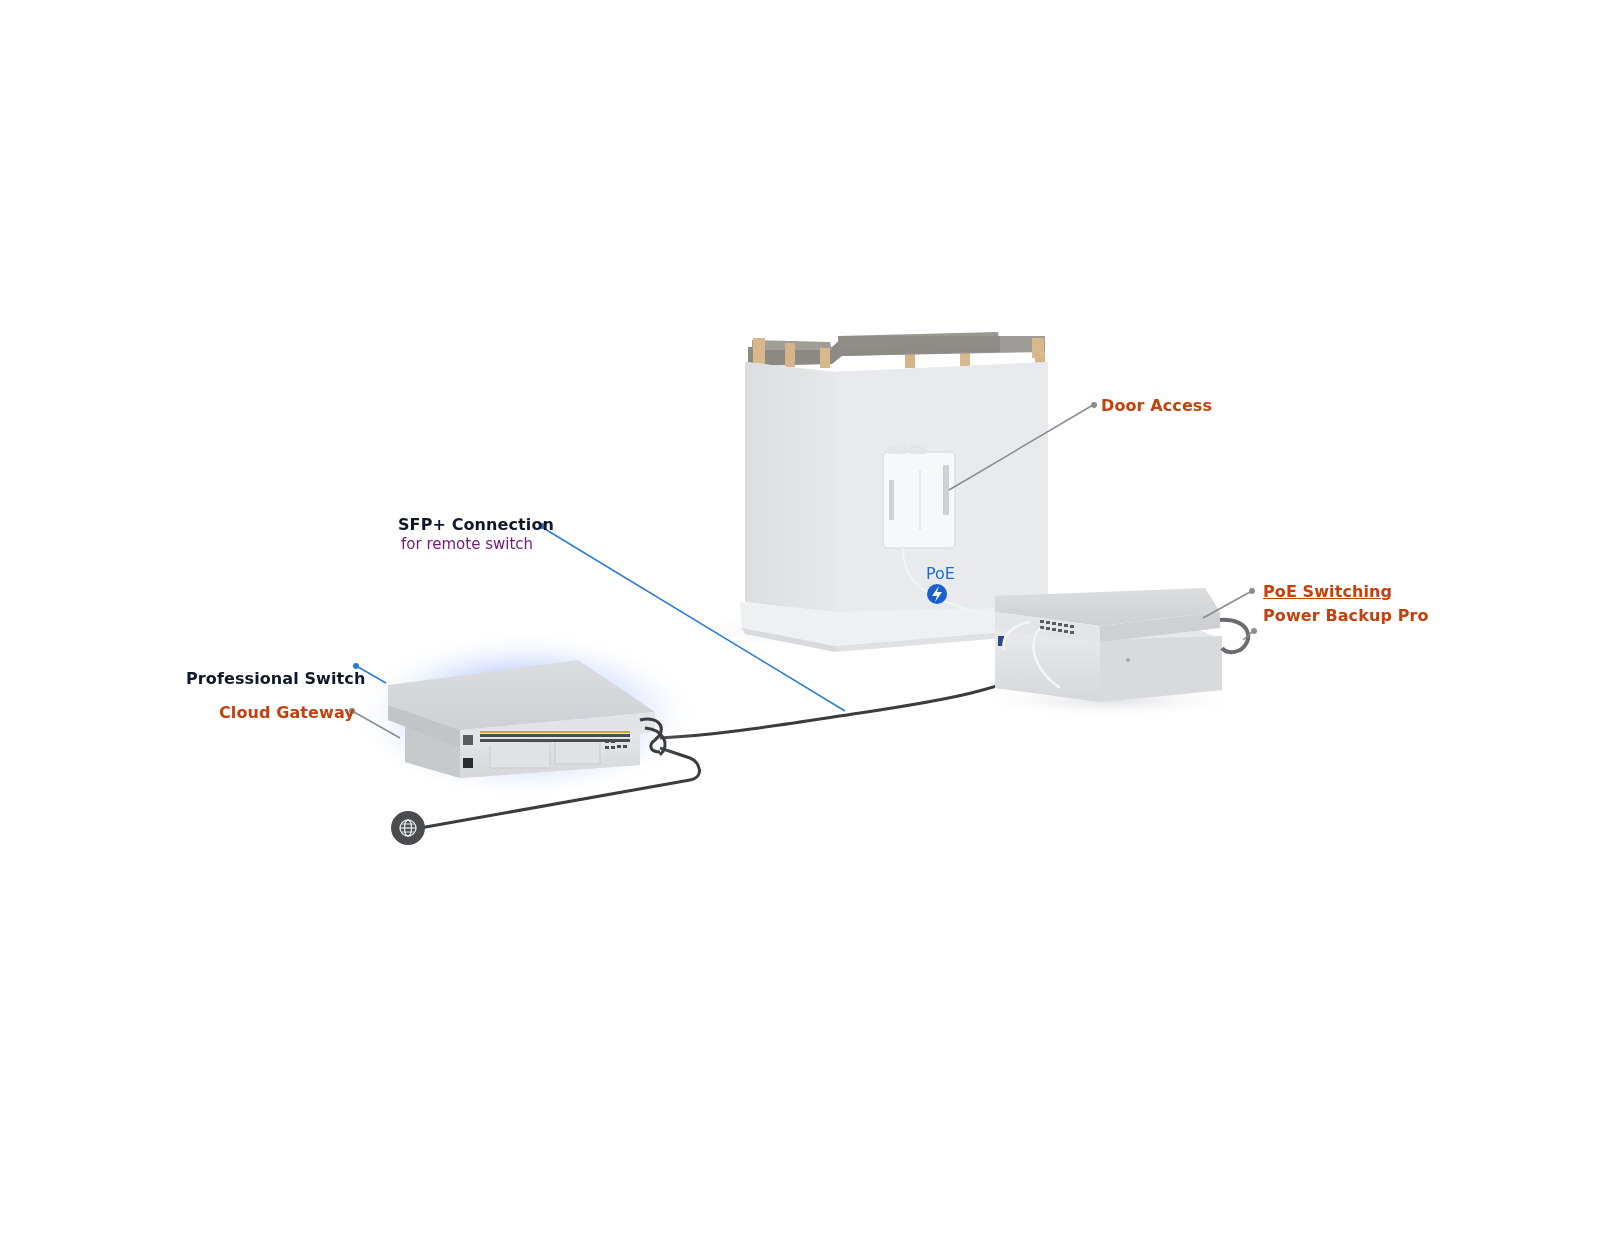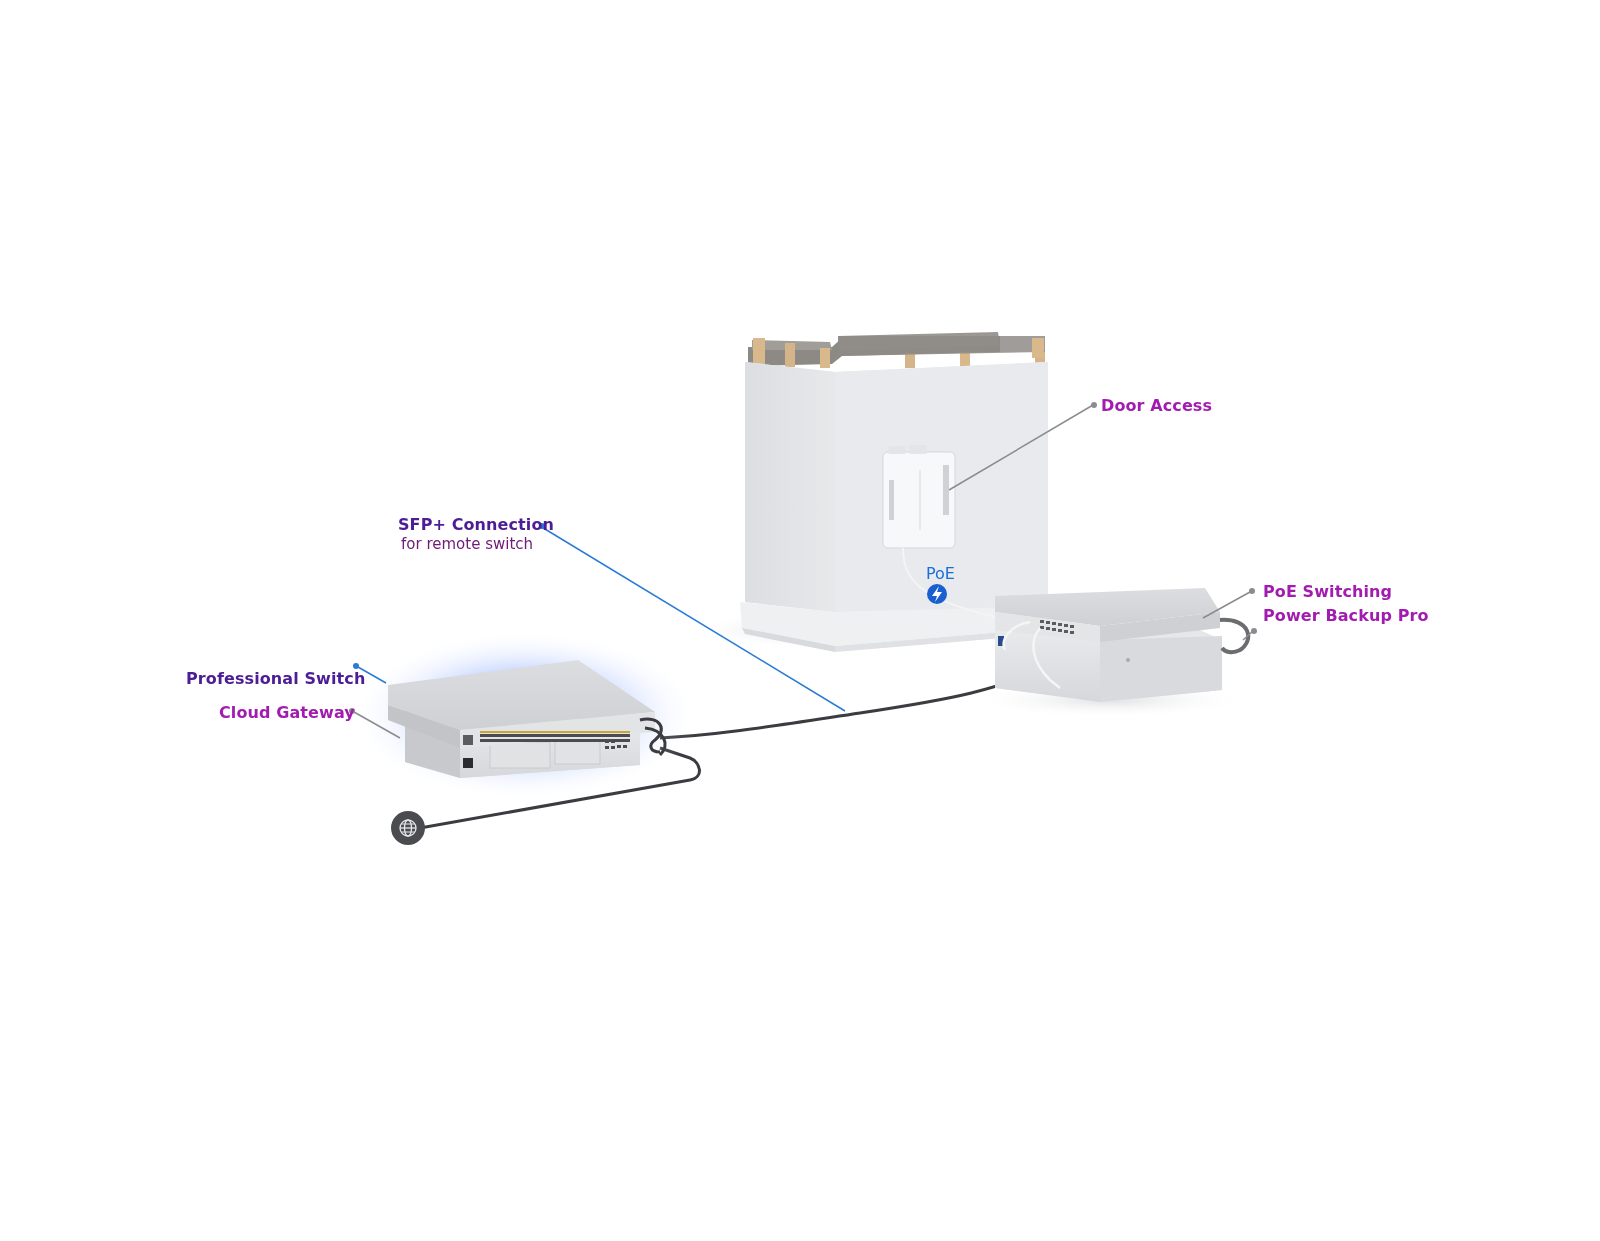--- a/index.html
+++ b/index.html
@@ -1,20 +1,20 @@
 <!DOCTYPE html>
 <html><head>
   <meta charset="utf-8">
   <style>
     html, body { margin: 0; padding: 0; background: #ffffff; }
     body { width: 1600px; height: 1241px; position: relative; overflow: hidden; font-family: "DejaVu Sans", sans-serif; }
     .stage { position: absolute; inset: 0; }
     svg.scene { position: absolute; left: 0; top: 0; }
-    .label { position: absolute; font-size: 16px; font-weight: 600; color: #a21caf; white-space: nowrap; letter-spacing: 0.1px; }
-    .label.blue { color: #4c1d95; }
+    .label { position: absolute; font-size: 16px; font-weight: 600; color: #c2410c; white-space: nowrap; letter-spacing: 0.1px; }
+    .label.blue { color: #0f172a; }
     .sub { position: absolute; font-size: 15px; color: #701a75; white-space: nowrap; }
     .poe-label { position: absolute; font-size: 16px; color: #1a6fd6; font-weight: 500; text-align: right; }
   </style>
 </head>
 <body>
 
 <div class="stage">
 
   <svg class="scene" width="1600" height="1241" viewBox="0 0 1600 1241">
     <defs>
@@ -190,19 +190,19 @@
     </g>
   </svg>
 
   <div class="label" style="left:1101px; top:396px;">Door Access</div>
 
   <div class="label blue" style="left:398px; top:515px;">SFP+ Connection</div>
   <div class="sub" style="left:401px; top:535px;">for remote switch</div>
 
   <div class="poe-label" style="left:926px; top:564px;">PoE</div>
 
-  <div class="label" style="left:1263px; top:582px;">PoE Switching</div>
+  <div class="label" style="left:1263px; top:582px;text-decoration:underline;">PoE Switching</div>
   <div class="label" style="left:1263px; top:606px;text-align:right;">Power Backup Pro</div>
 
   <div class="label blue" style="left:186px; top:657px;margin-top:12px;">Professional Switch</div>
   <div class="label" style="left:219px; top:703px;">Cloud Gateway</div>
 
 </div>
 
 </body></html>

